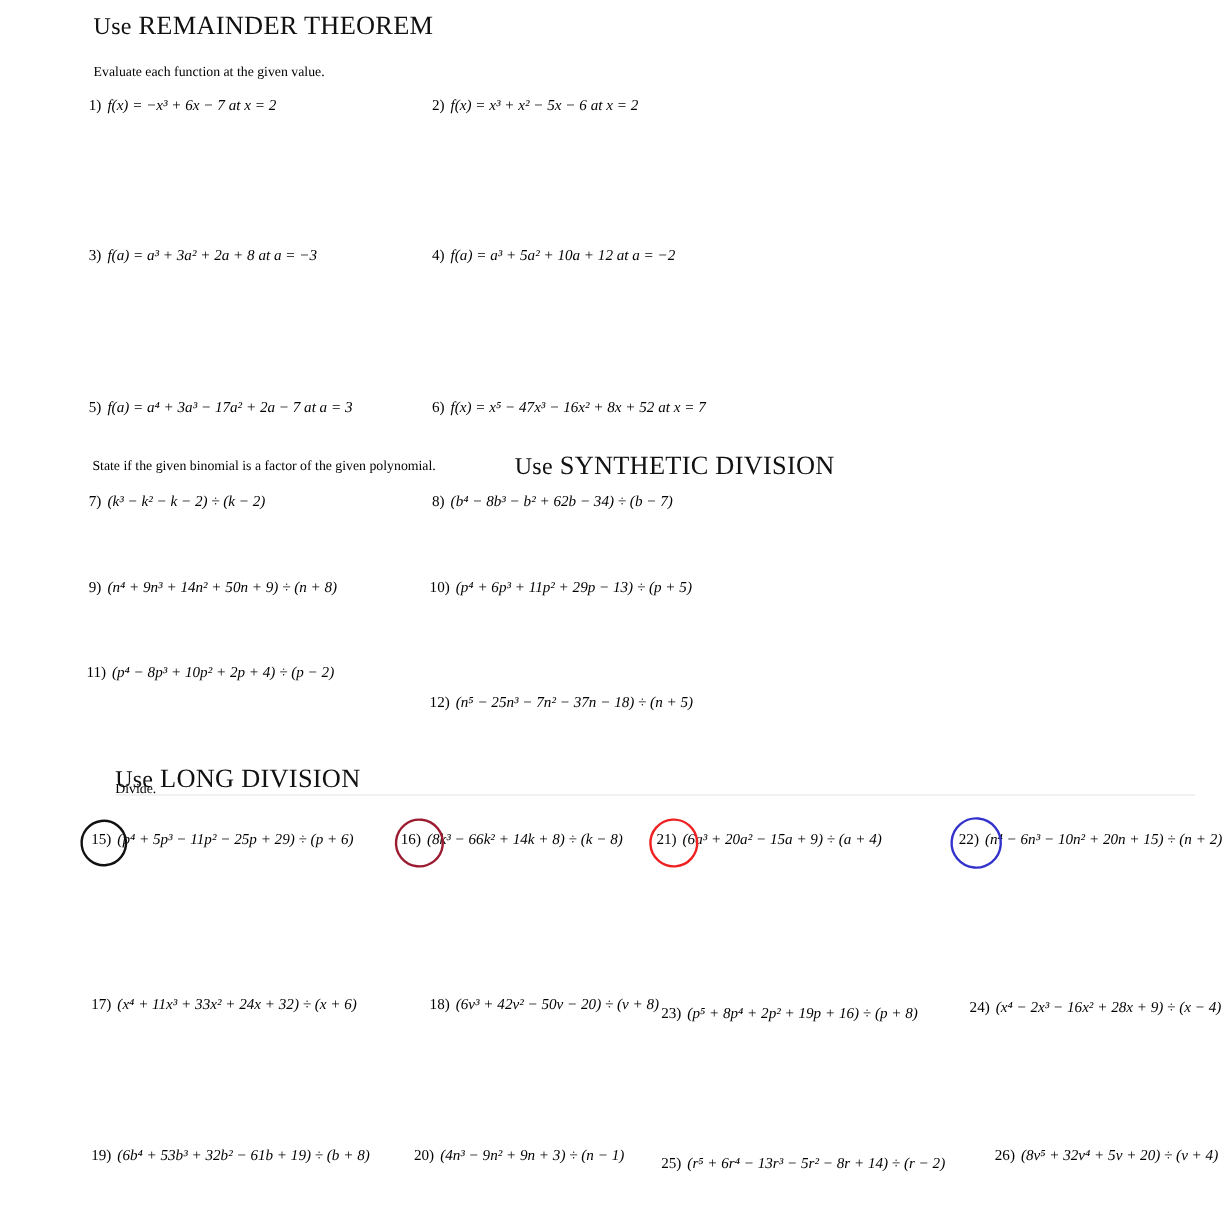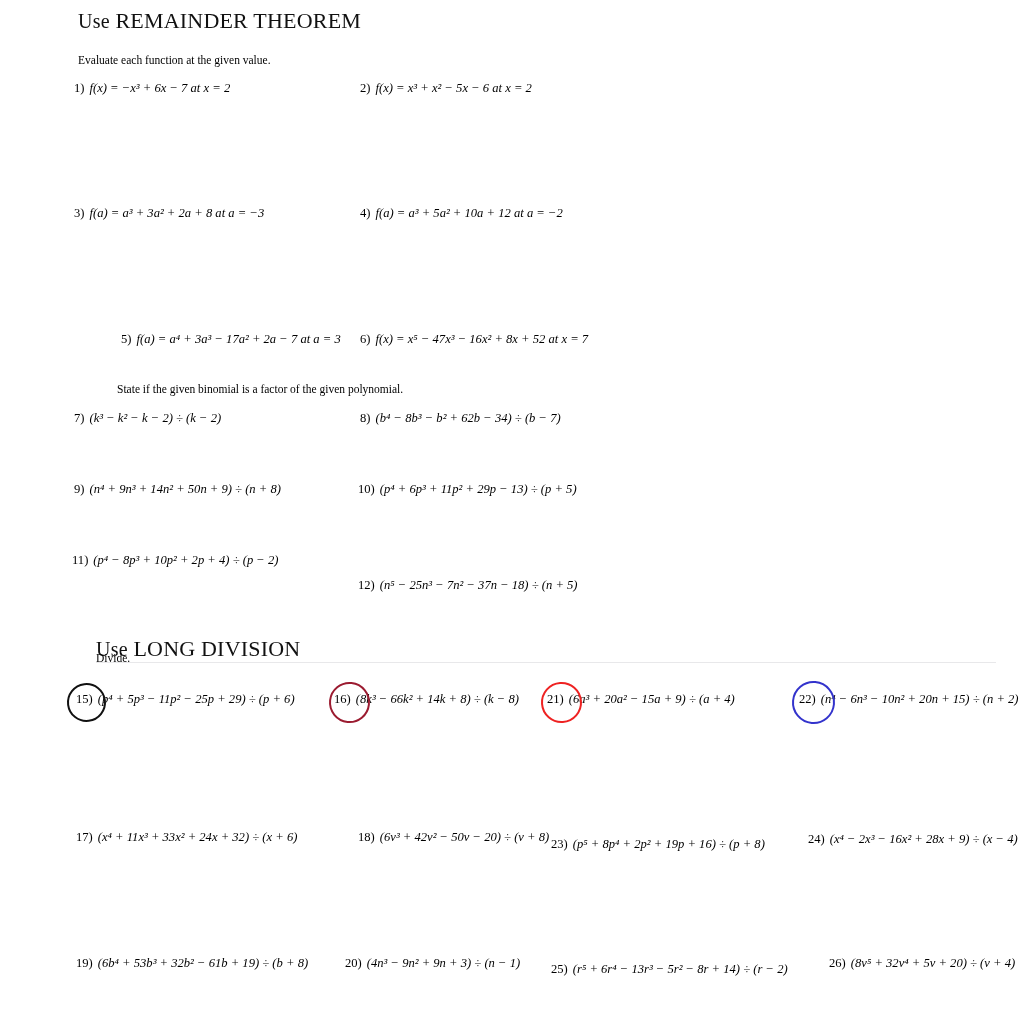--- a/index.html
+++ b/index.html
@@ -97,29 +97,33 @@
     <span class="num">2)</span><span class="expr">f(x) = x³ + x² − 5x − 6  at x = 2</span>
   </div>
 
   <div class="problem" style="left:74px; top:207px;">
     <span class="num">3)</span><span class="expr">f(a) = a³ + 3a² + 2a + 8  at a = −3</span>
   </div>
   <div class="problem" style="left:360px; top:207px;">
     <span class="num">4)</span><span class="expr">f(a) = a³ + 5a² + 10a + 12  at a = −2</span>
   </div>
 
-  <div class="problem" style="left:74px; top:333px;margin-left:47px;">
+  <div class="problem" style="left:74px; top:333px;">
     <span class="num">5)</span><span class="expr">f(a) = a⁴ + 3a³ − 17a² + 2a − 7  at a = 3</span>
   </div>
   <div class="problem" style="left:360px; top:333px;">
     <span class="num">6)</span><span class="expr">f(x) = x⁵ − 47x³ − 16x² + 8x + 52  at x = 7</span>
   </div>
 
-  <div class="directions" style="left:77px; top:383px;margin-left:40px;">State if the given binomial is a factor of the given polynomial.</div>
+  <div class="directions" style="left:77px; top:383px;">State if the given binomial is a factor of the given polynomial.</div>
 
+  <div class="section-title" style="left:429px; top:375px;">
+    <span class="small-lead">Use</span>
+    <span>SYNTHETIC DIVISION</span>
+  </div>
 
   <div class="problem" style="left:74px; top:412px;">
     <span class="num">7)</span><span class="expr">(k³ − k² − k − 2) ÷ (k − 2)</span>
   </div>
   <div class="problem" style="left:360px; top:412px;">
     <span class="num">8)</span><span class="expr">(b⁴ − 8b³ − b² + 62b − 34) ÷ (b − 7)</span>
   </div>
 
   <div class="problem" style="left:74px; top:483px;">
     <span class="num">9)</span><span class="expr">(n⁴ + 9n³ + 14n² + 50n + 9) ÷ (n + 8)</span>

